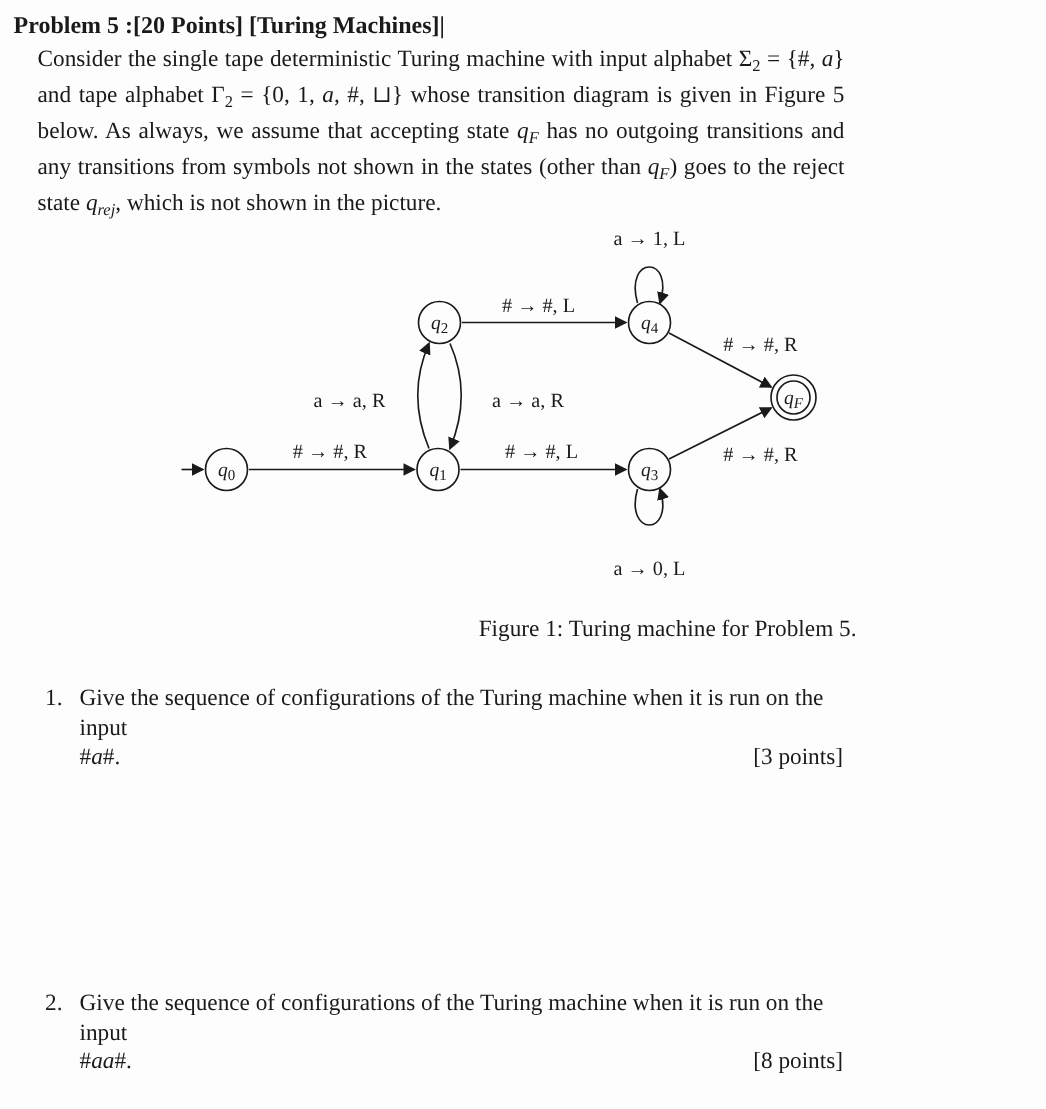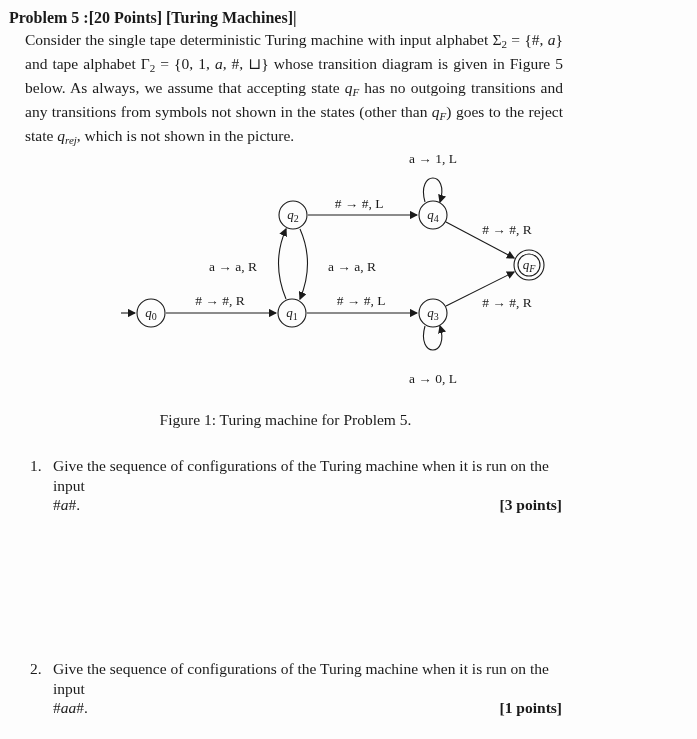--- a/index.html
+++ b/index.html
@@ -16,32 +16,32 @@
   }
   .intro {
     position: absolute; top: 30px; left: 25px; right: 8px;
     font-size: 15.5px; line-height: 19px; text-align: justify;
   }
   .sub, .isub { font-size: 11px; vertical-align: -3px; }
   .i, .isub { font-style: italic; }
   svg.diagram { position: absolute; top: 140px; left: 0; }
   .caption {
     position: absolute; top: 411px; left: 0; width: 100%;
-    text-align: center; font-size: 15.5px;
+    text-align: right; font-size: 15.5px;
   }
   .question {
     position: absolute; left: 30px; right: 9px;
     font-size: 15.5px; line-height: 19.5px; display: flex;
   }
   .q1 { top: 456px; }
   .q2 { top: 659px; }
   .qnum { width: 23px; flex: none; }
   .qbody { flex: 1; }
   .qline2 { display: flex; justify-content: space-between; }
-  .qpoints { font-weight: bold; }
+  .qpoints { font-weight: normal; }
 </style>
 </head>
 <body>
 
 <div class="page">
 
   <h1 class="title">Problem 5 :[20 Points] [Turing Machines]|</h1>
 
   <p class="intro"><span>Consider the single tape deterministic Turing machine with input alphabet </span><span>Σ</span><span class="sub">2</span><span> = {#, </span><span class="i">a</span><span>} and tape alphabet </span><span>Γ</span><span class="sub">2</span><span> = {0, 1, </span><span class="i">a</span><span>, #, ⊔} whose transition diagram is given in Figure 5 below. As always, we assume that accepting state </span><span class="i">q</span><span class="isub">F</span><span> has no outgoing transitions and any transitions from symbols not shown in the states (other than </span><span class="i">q</span><span class="isub">F</span><span>) goes to the reject state </span><span class="i">q</span><span class="isub">rej</span><span>, which is not shown in the picture.</span></p>
 
@@ -109,18 +109,18 @@
       </div>
     </div>
   </div>
 
   <div class="question q2">
     <span class="qnum">2.</span>
     <div class="qbody">
       <span><span>Give the sequence of configurations of the Turing machine when it is run on the input</span></span>
       <div class="qline2">
         <span><span>#</span><span class="i">aa</span><span>#.</span></span>
-        <span class="qpoints">[1 points]</span>
+        <span class="qpoints">[8 points]</span>
       </div>
     </div>
   </div>
 
 </div>
 
 </body></html>

